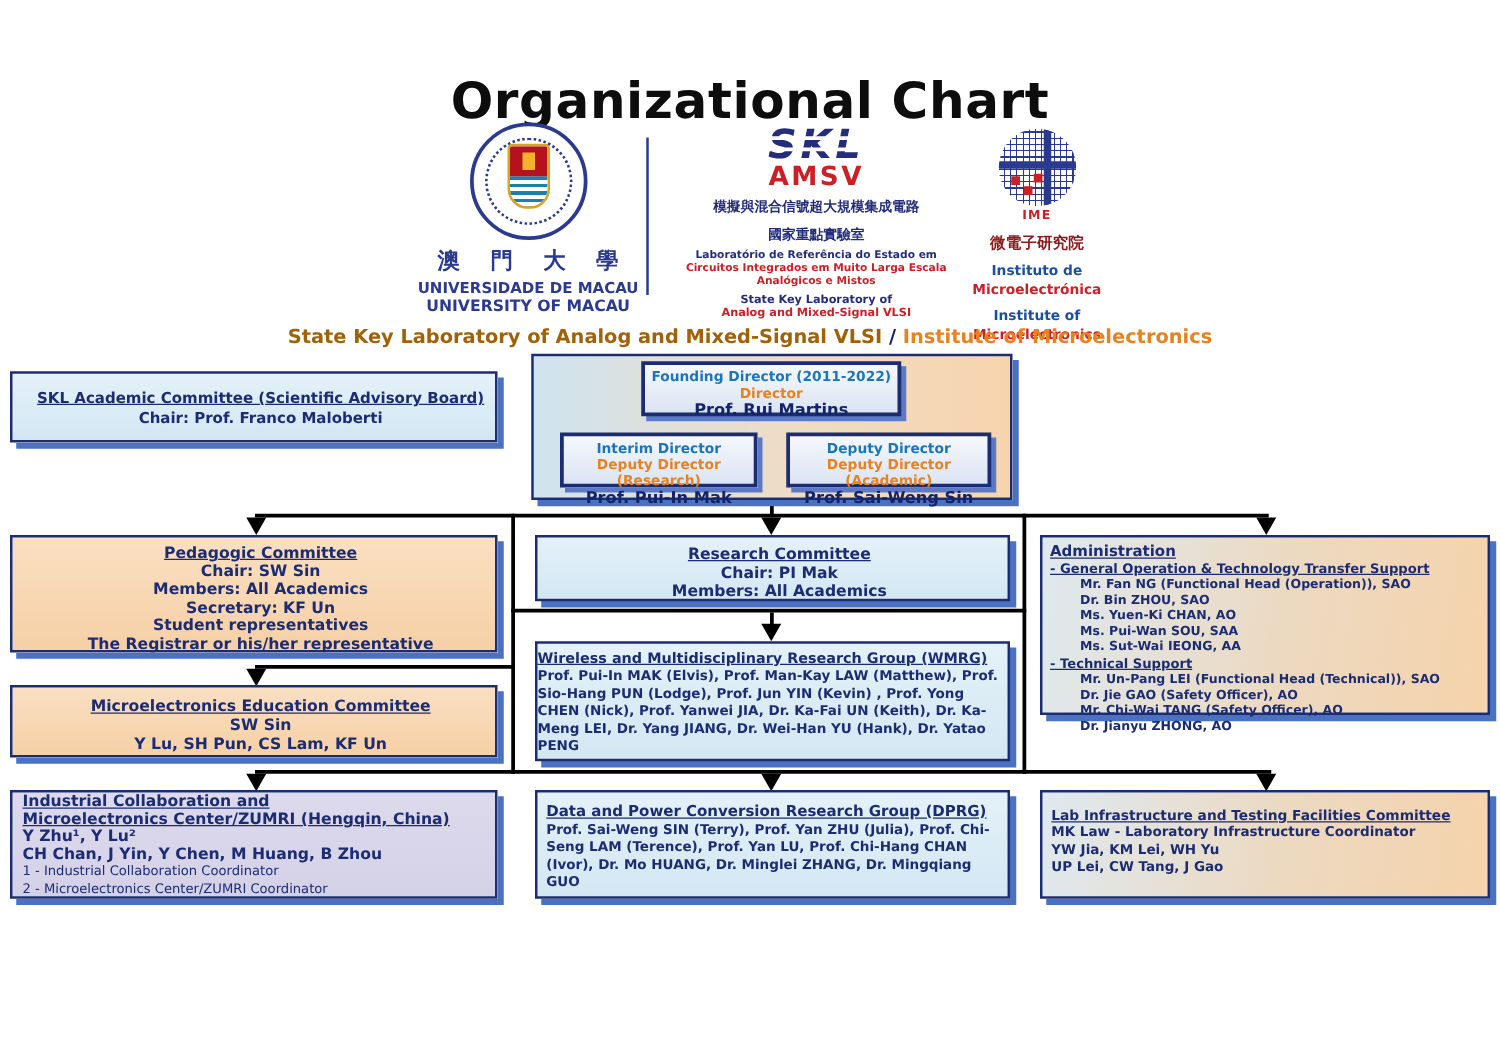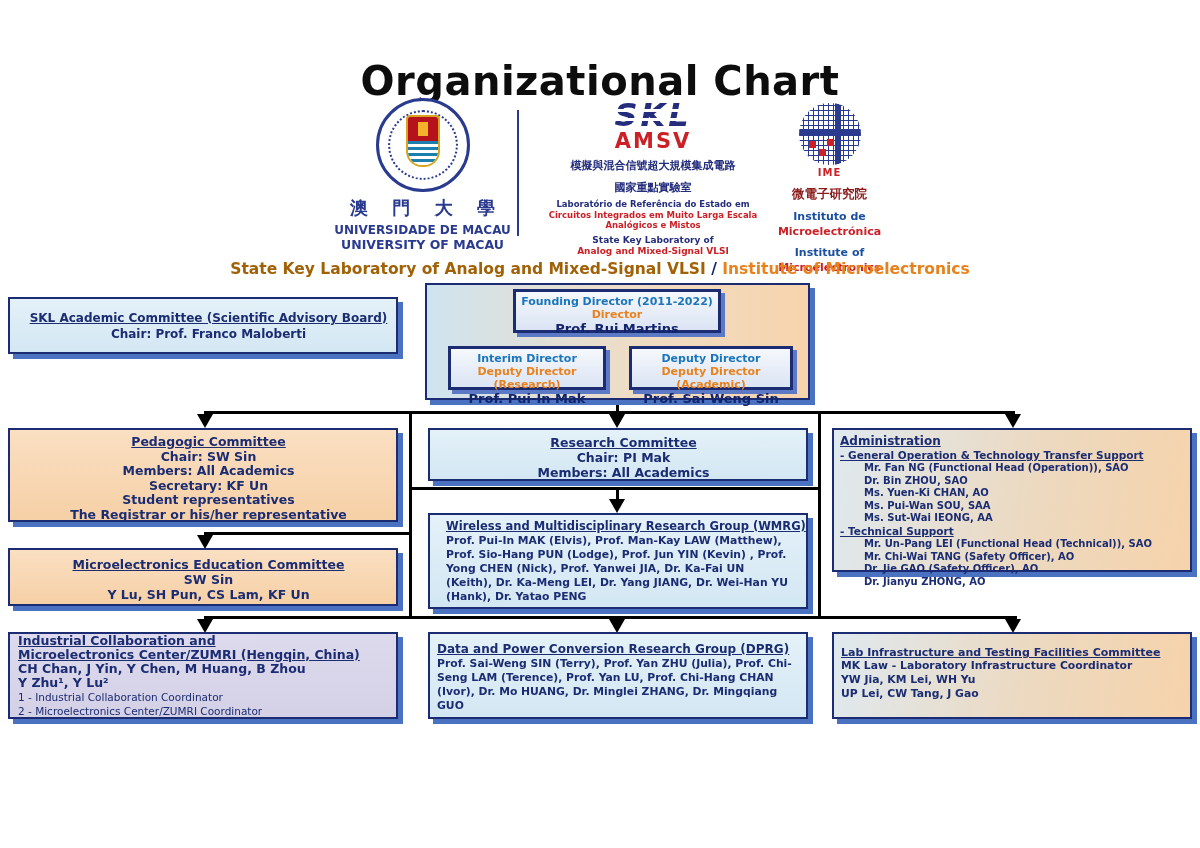--- a/index.html
+++ b/index.html
@@ -80,21 +80,21 @@
   .deputy{left:202px;top:61px;width:164px;height:44px;}
 
   .pedagogic{left:8px;top:428px;width:390px;height:94px;padding-top:5px;font-size:12.5px;line-height:14.5px;}
   .education{left:8px;top:548px;width:390px;height:58px;padding-top:7px;font-size:12.5px;line-height:15px;}
 
   .industrial{left:8px;top:632px;width:390px;height:87px;padding:0 8px;font-size:12.5px;line-height:14px;}
   .industrial .title{font-size:12.5px;}
   .industrial .note{font-size:10.5px;font-weight:normal;line-height:13px;margin-top:1px;}
 
   .research{left:428px;top:428px;width:380px;height:53px;padding-top:5px;font-size:12.5px;line-height:15px;}
-  .wmrg{left:428px;top:513px;width:380px;height:96px;padding:4px 16px;}
+  .wmrg{left:428px;top:513px;width:380px;height:96px;padding:4px 0;}
   .wmrg .title{font-size:11.5px;}
   .dprg{left:428px;top:632px;width:380px;height:87px;padding:8px 7px;}
   .dprg .title{font-size:12px;}
   .members{font-size:10.8px;font-weight:bold;line-height:14px;margin-top:1px;text-align:left;}
 
   .admin{left:832px;top:428px;width:360px;height:144px;padding:4px 6px;}
   .admin .title{font-size:12px;line-height:15px;}
   .admin .sec{font-size:10.5px;font-weight:bold;text-decoration:underline;line-height:13px;white-space:nowrap;}
   .admin .mem{font-size:10px;font-weight:bold;line-height:12.6px;padding-left:24px;white-space:nowrap;}
 
@@ -213,22 +213,22 @@
 
   <div class="box bg-peach centered education">
     <div class="title">Microelectronics Education Committee</div>
     <div class="ln">SW Sin</div>
     <div class="ln">Y Lu, SH Pun, CS Lam, KF Un</div>
   </div>
 
   <div class="box bg-lav industrial">
     <div class="title">Industrial Collaboration and</div>
     <div class="title">Microelectronics Center/ZUMRI (Hengqin, China)</div>
+    <div class="ln">Y Zhu¹, Y Lu²</div>
     <div class="ln">CH Chan, J Yin, Y Chen, M Huang, B Zhou</div>
-    <div class="ln">Y Zhu¹, Y Lu²</div>
     <div class="note">1 - Industrial Collaboration Coordinator</div>
     <div class="note">2 - Microelectronics Center/ZUMRI Coordinator</div>
   </div>
 
   <div class="box bg-blue centered research">
     <div class="title">Research Committee</div>
     <div class="ln">Chair: PI Mak</div>
     <div class="ln">Members: All Academics</div>
   </div>
 
@@ -245,22 +245,22 @@
   <div class="box bg-grad admin">
     <div class="title">Administration</div>
     <div class="sec">- General Operation &amp; Technology Transfer Support</div>
     <div class="mem">Mr. Fan NG (Functional Head (Operation)), SAO</div>
     <div class="mem">Dr. Bin ZHOU, SAO</div>
     <div class="mem">Ms. Yuen-Ki CHAN, AO</div>
     <div class="mem">Ms. Pui-Wan SOU, SAA</div>
     <div class="mem">Ms. Sut-Wai IEONG, AA</div>
     <div class="sec">- Technical Support</div>
     <div class="mem">Mr. Un-Pang LEI (Functional Head (Technical)), SAO</div>
+    <div class="mem">Dr. Jie GAO (Safety Officer), AO</div>
     <div class="mem">Mr. Chi-Wai TANG (Safety Officer), AO</div>
-    <div class="mem">Dr. Jie GAO (Safety Officer), AO</div>
     <div class="mem">Dr. Jianyu ZHONG, AO</div>
   </div>
 
   <div class="box bg-grad lab">
     <div class="title">Lab Infrastructure and Testing Facilities Committee</div>
     <div class="ln">MK Law - Laboratory Infrastructure Coordinator</div>
     <div class="ln">YW Jia, KM Lei, WH Yu</div>
     <div class="ln">UP Lei, CW Tang, J Gao</div>
   </div>
 

